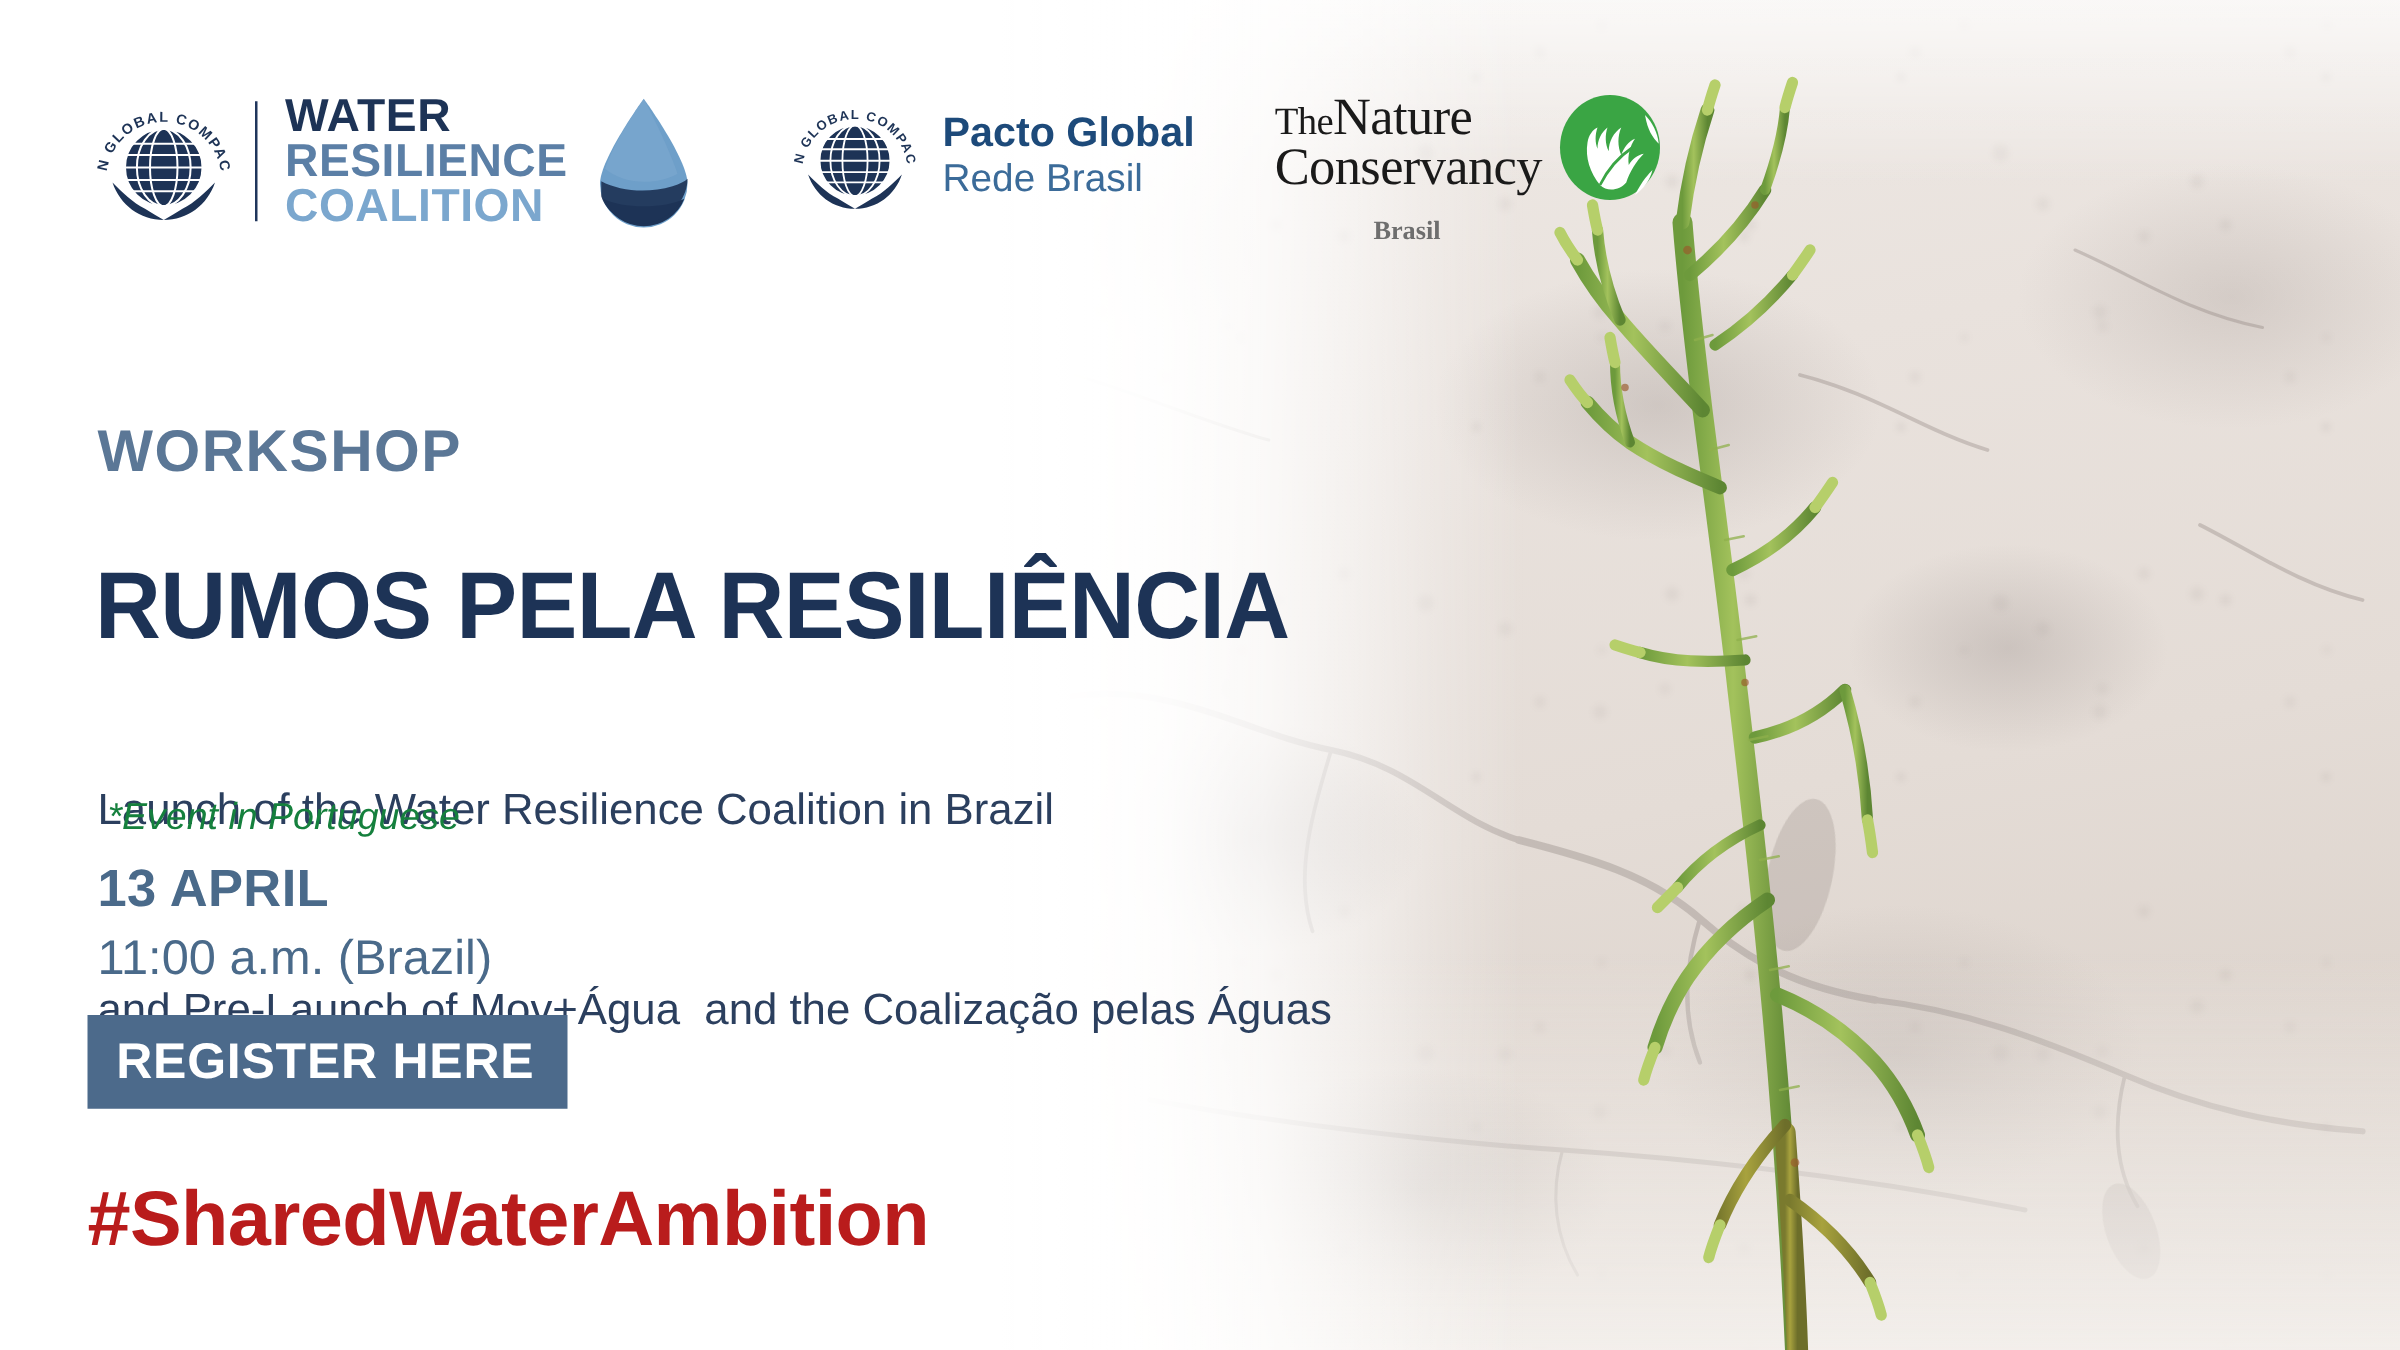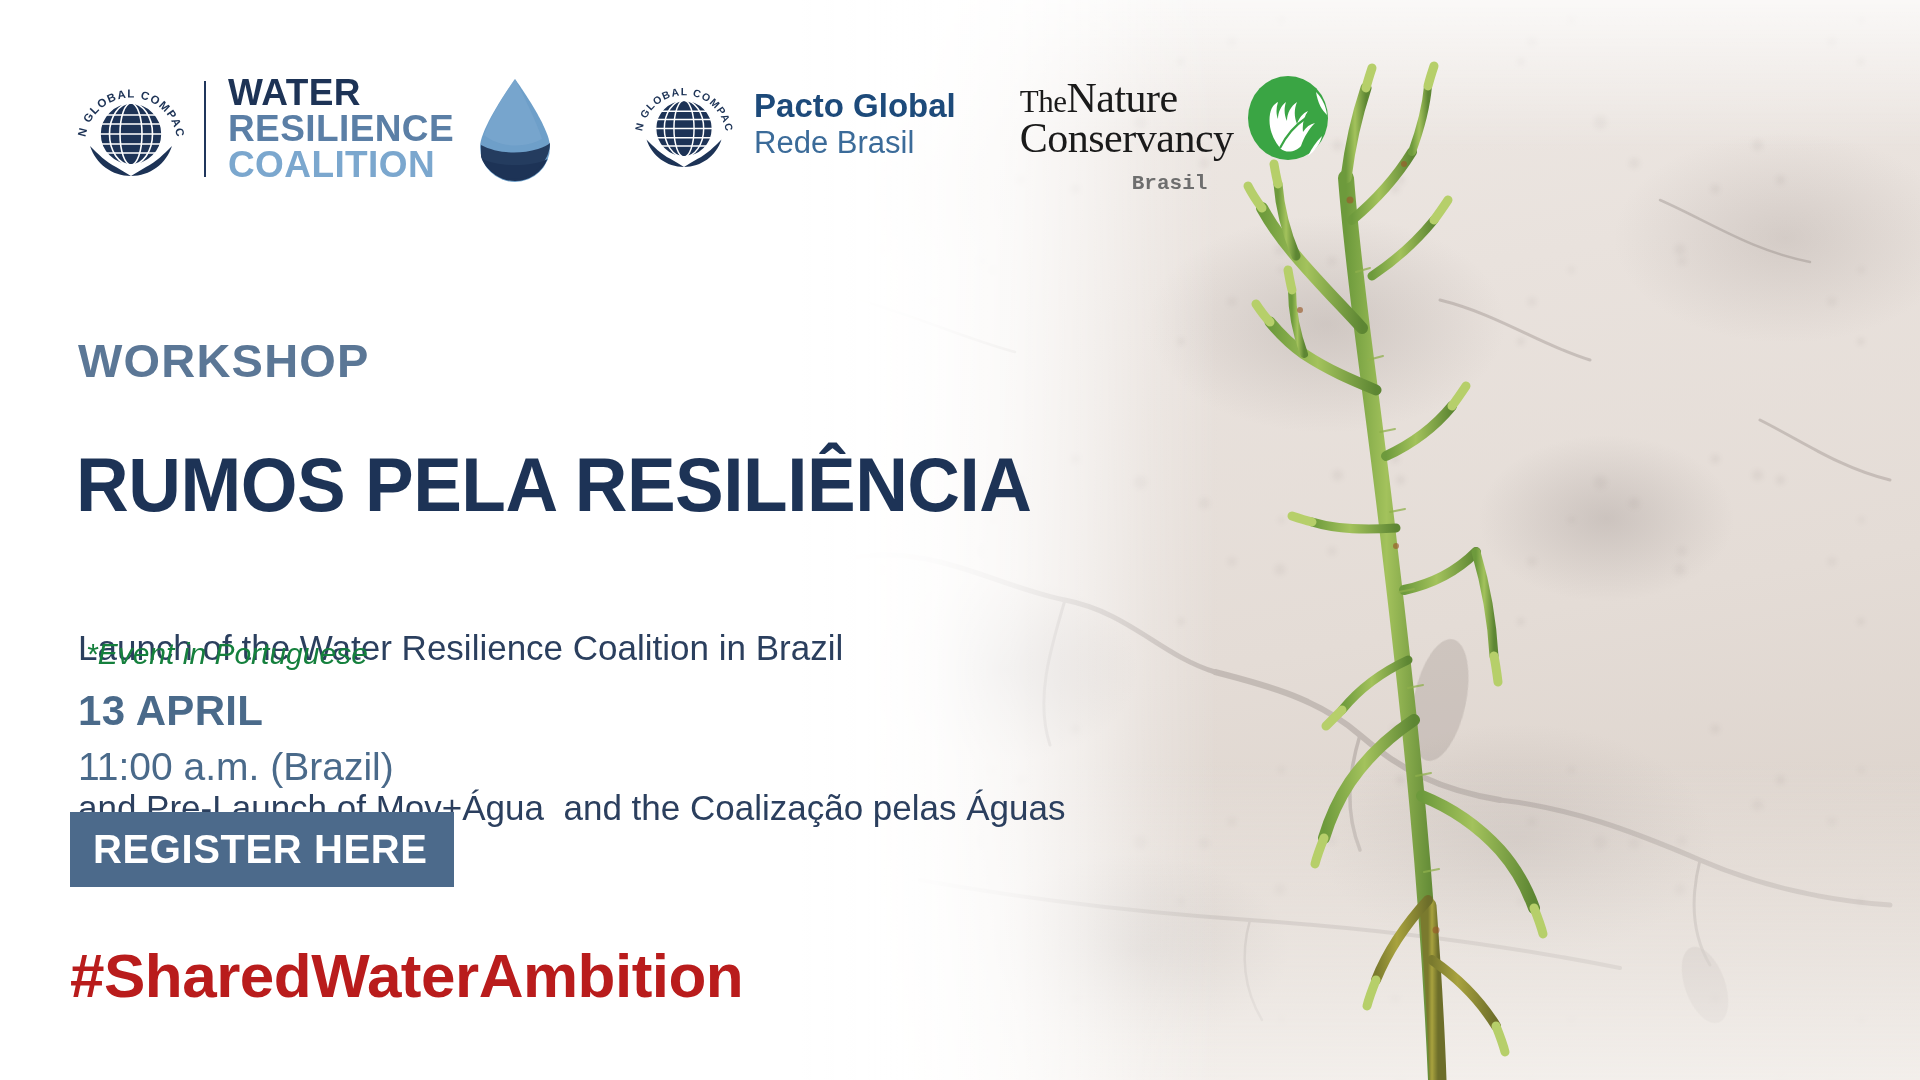--- a/index.html
+++ b/index.html
@@ -181,46 +181,45 @@
   }
 
   .logo-tnc {
     display: flex;
     flex-direction: column;
     margin-left: 64px;
     padding-top: 4px;
   }
   .tnc-main {
     display: flex;
-    align-items: center;
   }
   .tnc-words {
     font-family: "Liberation Serif", serif;
     color: #1a1a1a;
     line-height: 0.96;
   }
   .tnc-l1 {
     display: block;
     font-size: 42px;
     letter-spacing: -0.5px;
   }
   .tnc-l1 .the { font-size: 31px; }
   .tnc-l2 {
     display: block;
     font-size: 42px;
     letter-spacing: -0.5px;
   }
   .tnc-globe { margin-left: 12px; }
   .tnc-brasil {
-    font-family: Liberation Mono, monospace;
+    font-family: Liberation Serif, serif;
     font-weight: bold;
     font-size: 21px;
     color: #6e6e6e;
     margin-top: 10px;
-    margin-left: 112px;
+    margin-left: 79px;
   }
 
   
   .eyebrow {
     position: absolute;
     top: 333px;
     left: 78px;
     font-family: "Liberation Sans", sans-serif;
     font-weight: bold;
     font-size: 47px;

